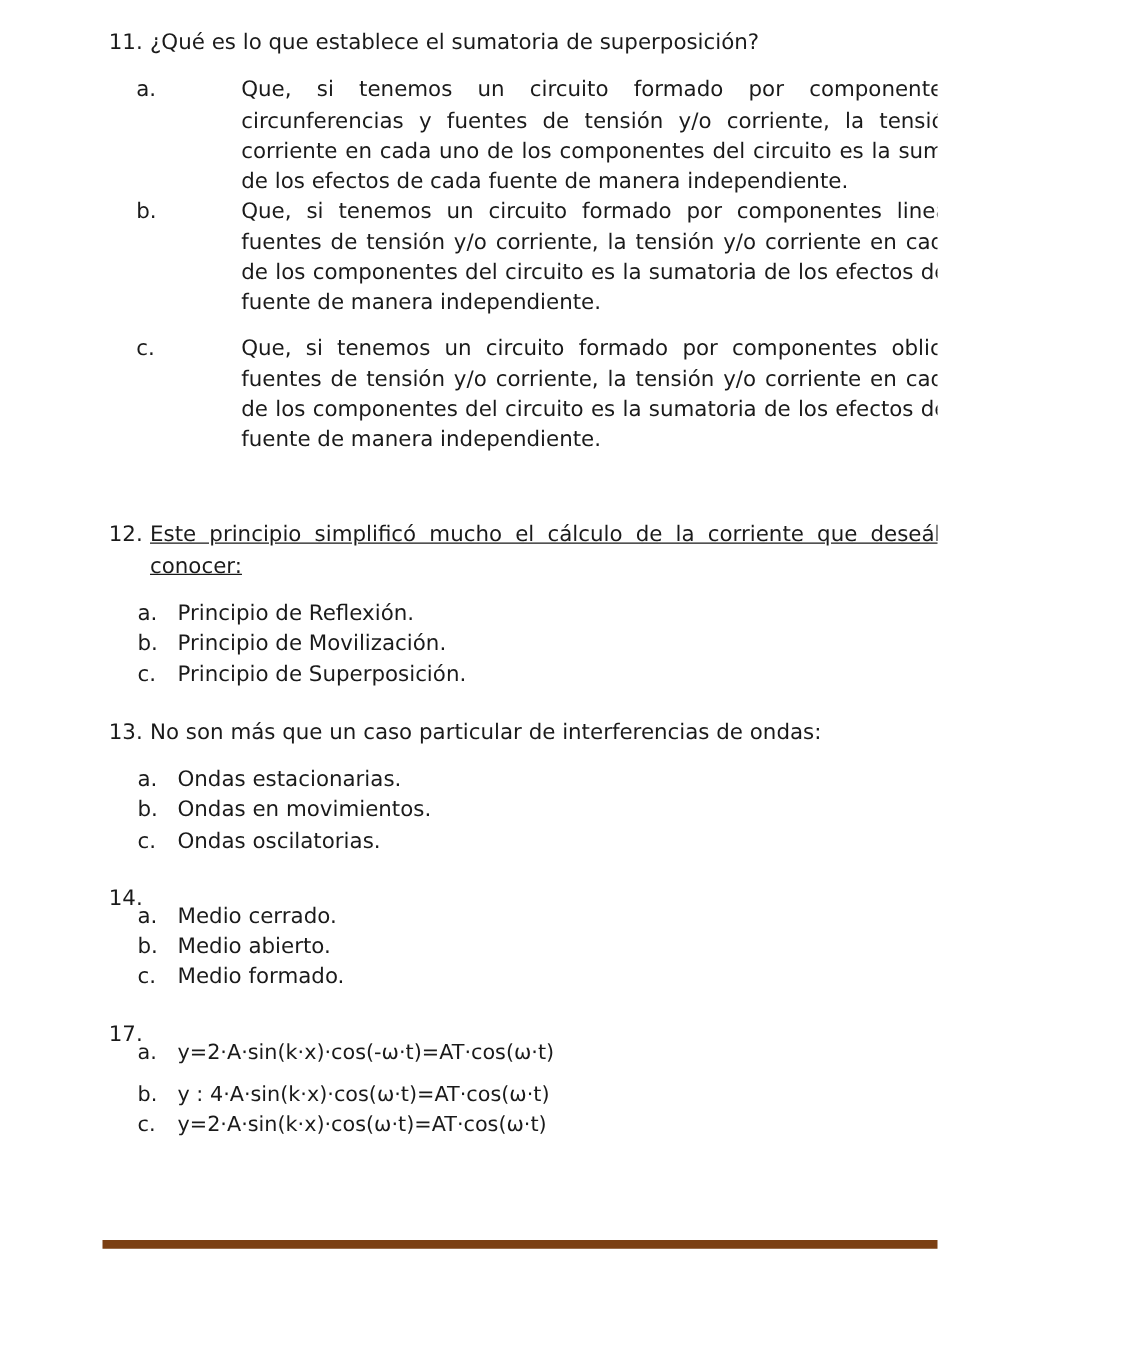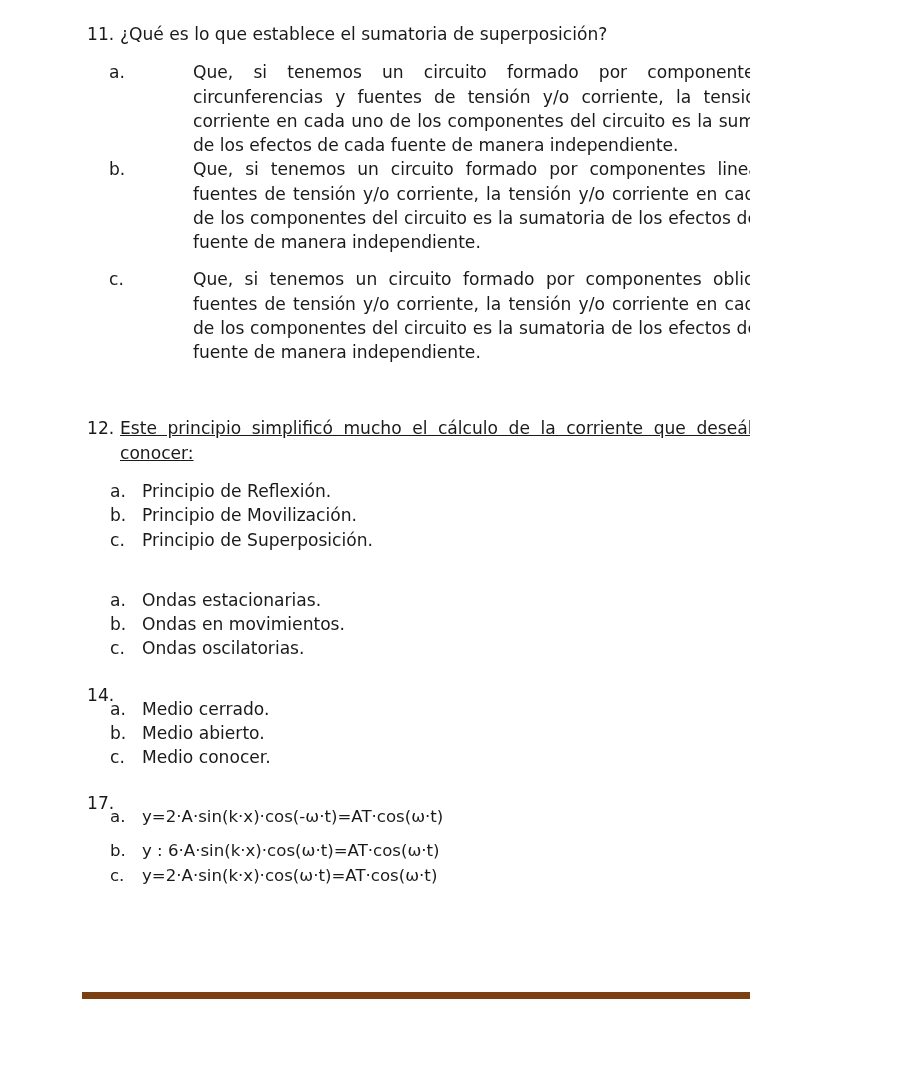--- a/index.html
+++ b/index.html
@@ -162,20 +162,23 @@
         <li class="option">
           <span class="opt-letter">c.</span>
           <span class="opt-text">Principio de Superposición.</span>
         </li>
       </ul>
     </div>
 
     <div class="gap-lg"></div>
 
     <div class="question-block">
+      <p class="q-stem">
+        <span class="q-num">13.</span><span class="q-text">No son más que un caso particular de interferencias de ondas:</span>
+      </p>
       <div class="gap-md"></div>
       <ul class="options">
         <li class="option">
           <span class="opt-letter">a.</span>
           <span class="opt-text">Ondas estacionarias.</span>
         </li>
         <li class="option">
           <span class="opt-letter">b.</span>
           <span class="opt-text">Ondas en movimientos.</span>
         </li>
@@ -197,41 +200,41 @@
         <li class="option">
           <span class="opt-letter">a.</span>
           <span class="opt-text">Medio cerrado.</span>
         </li>
         <li class="option">
           <span class="opt-letter">b.</span>
           <span class="opt-text">Medio abierto.</span>
         </li>
         <li class="option">
           <span class="opt-letter">c.</span>
-          <span class="opt-text">Medio conocer.</span>
+          <span class="opt-text">Medio formado.</span>
         </li>
       </ul>
     </div>
 
     <div class="gap-lg"></div>
 
     <div class="question-block">
       <p class="q-stem">
         <span class="q-num">17.</span>
       </p>
       <div class="gap-md"></div>
       <ul class="options">
         <li class="option formula">
           <span class="opt-letter">a.</span>
           <span class="opt-text">y=2·A·sin(k·x)·cos(-ω·t)=AT·cos(ω·t)</span>
         </li>
         <div class="gap-sm"></div>
         <li class="option formula">
           <span class="opt-letter">b.</span>
-          <span class="opt-text">y : 6·A·sin(k·x)·cos(ω·t)=AT·cos(ω·t)</span>
+          <span class="opt-text">y : 4·A·sin(k·x)·cos(ω·t)=AT·cos(ω·t)</span>
         </li>
         <li class="option formula">
           <span class="opt-letter">c.</span>
           <span class="opt-text">y=2·A·sin(k·x)·cos(ω·t)=AT·cos(ω·t)</span>
         </li>
       </ul>
     </div>
 
   </div>
 

